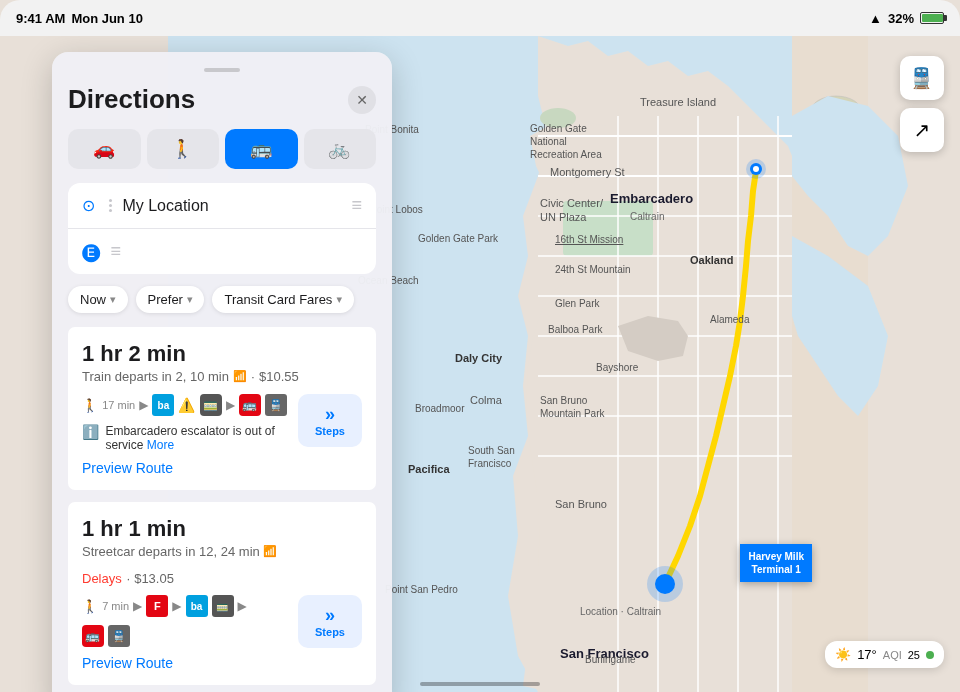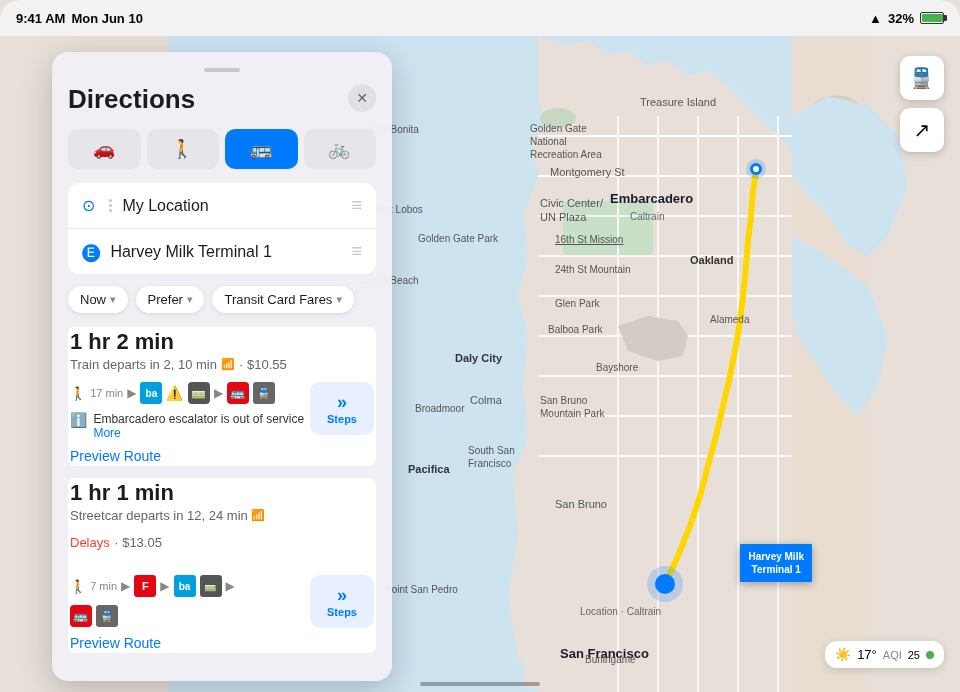--- a/index.html
+++ b/index.html
@@ -126,20 +126,21 @@
 
     .sidebar-handle {
       width: 36px; height: 4px;
       background: #c8c8cc;
       border-radius: 2px;
       margin: 0 auto 12px;
     }
 
     .sidebar-header {
       display: flex;
+      align-items: center;
       justify-content: space-between;
       margin-bottom: 14px;
     }
     .sidebar-title {
       font-size: 26px;
       font-weight: 700;
       color: #1c1c1e;
     }
     .close-btn {
       width: 28px; height: 28px;
@@ -236,21 +237,21 @@
       gap: 4px;
       cursor: pointer;
       box-shadow: 0 1px 4px rgba(0,0,0,0.1);
     }
     .chevron-down { font-size: 11px; color: #888; }
 
     
     .route-card {
       background: white;
       border-radius: 7px;
-      padding: 2px;
+      padding: 14px;
       margin-bottom: 12px;
     }
     .route-duration {
       font-size: 22px;
       font-weight: 700;
       color: #1c1c1e;
       margin-bottom: 2px;
     }
     .route-departs {
       font-size: 13px;
@@ -476,21 +477,20 @@
       <div class="location-dots">
         <div class="dot-small"></div>
         <div class="dot-small"></div>
         <div class="dot-small"></div>
       </div>
       <span class="location-text">My Location</span>
       <span class="location-handle">≡</span>
     </div>
     <div class="location-row">
       <span class="location-icon" style="color:#007AFF; font-size:18px;">🅔</span>
-      <span class="location-text">Harvey Milk Terminal 1</span>
       <span class="location-handle">≡</span>
     </div>
   </div>
 
   <div class="filters-row">
     <div class="filter-chip">
       <span>Now</span>
       <span class="chevron-down">▾</span>
     </div>
     <div class="filter-chip">
@@ -539,21 +539,21 @@
       </div>
     </div>
   </div>
 
   <div class="route-card">
     <div class="route-duration">1 hr 1 min</div>
     <div class="route-departs">
       <span>Streetcar departs in 12, 24 min</span>
       <span class="live-icon">📶</span>
     </div>
-    <div style="margin-bottom:24px;">
+    <div style="margin-bottom:8px;">
       <span class="delays-badge">Delays</span>
       <span style="font-size:13px; color:#666;"> · </span>
       <span style="font-size:13px; color:#666;">$13.05</span>
     </div>
 
     <div class="route-actions">
       <div class="route-info">
         <div class="route-steps-row">
           <span style="font-size:13px;">🚶</span>
           <span style="font-size:11px; color:#888;">7 min</span>

